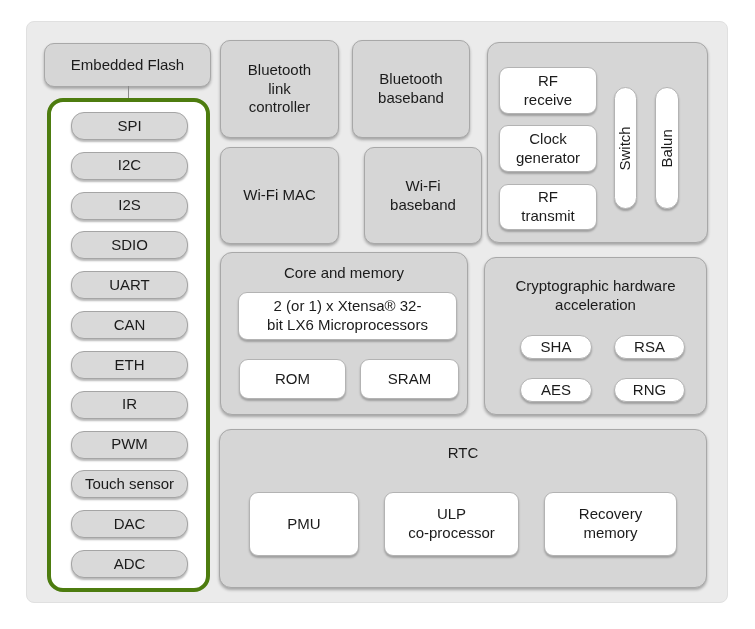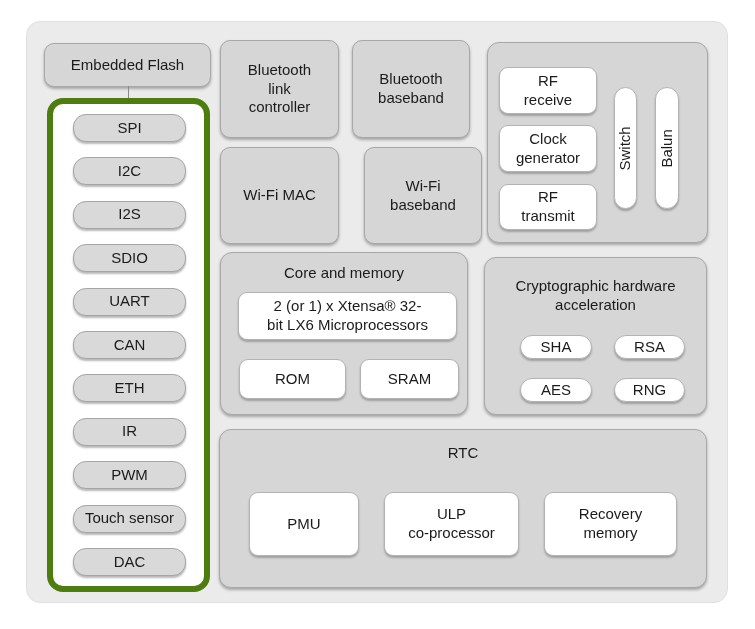--- a/index.html
+++ b/index.html
@@ -15,21 +15,21 @@
     height: 629px;
     background: #ffffff;
     overflow: hidden;
   }
   #chip {
     position: absolute;
     left: 26px; top: 21px;
     width: 702px; height: 582px;
     background: #ebebeb;
     border: 1px solid #e0e0e0;
-    border-radius: 14px;
+    border-radius: 8px;
     box-sizing: border-box;
   }
   .abs { position: absolute; box-sizing: border-box; }
   .box {
     display: flex;
     align-items: center;
     justify-content: center;
     text-align: center;
     white-space: pre-line;
     font-size: 15px;
@@ -70,21 +70,21 @@
   
   #embedded-flash { left: 17px; top: 21px; width: 167px; height: 44px; }
   #ef-connector {
     left: 101px; top: 64px; width: 1px; height: 13px;
     background: #8a8a8a;
   }
   #periph-container {
     left: 20px; top: 76px;
     width: 163px; height: 494px;
     background: #ffffff;
-    border: 6px solid #4d7c0f;
+    border: 4px solid #4d7c0f;
     border-radius: 16px;
     padding: 10px 20px;
     display: flex;
     flex-direction: column;
     justify-content: space-between;
   }
   .periph-pill {
     height: 26px;
     width: 100%;
     background: #d9d9d9;
@@ -139,20 +139,21 @@
       <div class="periph-pill box">I2C</div>
       <div class="periph-pill box">I2S</div>
       <div class="periph-pill box">SDIO</div>
       <div class="periph-pill box">UART</div>
       <div class="periph-pill box">CAN</div>
       <div class="periph-pill box">ETH</div>
       <div class="periph-pill box">IR</div>
       <div class="periph-pill box">PWM</div>
       <div class="periph-pill box">Touch sensor</div>
       <div class="periph-pill box">DAC</div>
+      <div class="periph-pill box">ADC</div>
     </div>
 
     <div id="bt-link" class="abs box gray">Bluetooth
 link
 controller</div>
     <div id="bt-bb" class="abs box gray">Bluetooth
 baseband</div>
     <div id="wifi-mac" class="abs box gray">Wi-Fi MAC</div>
     <div id="wifi-bb" class="abs box gray">Wi-Fi
 baseband</div>

